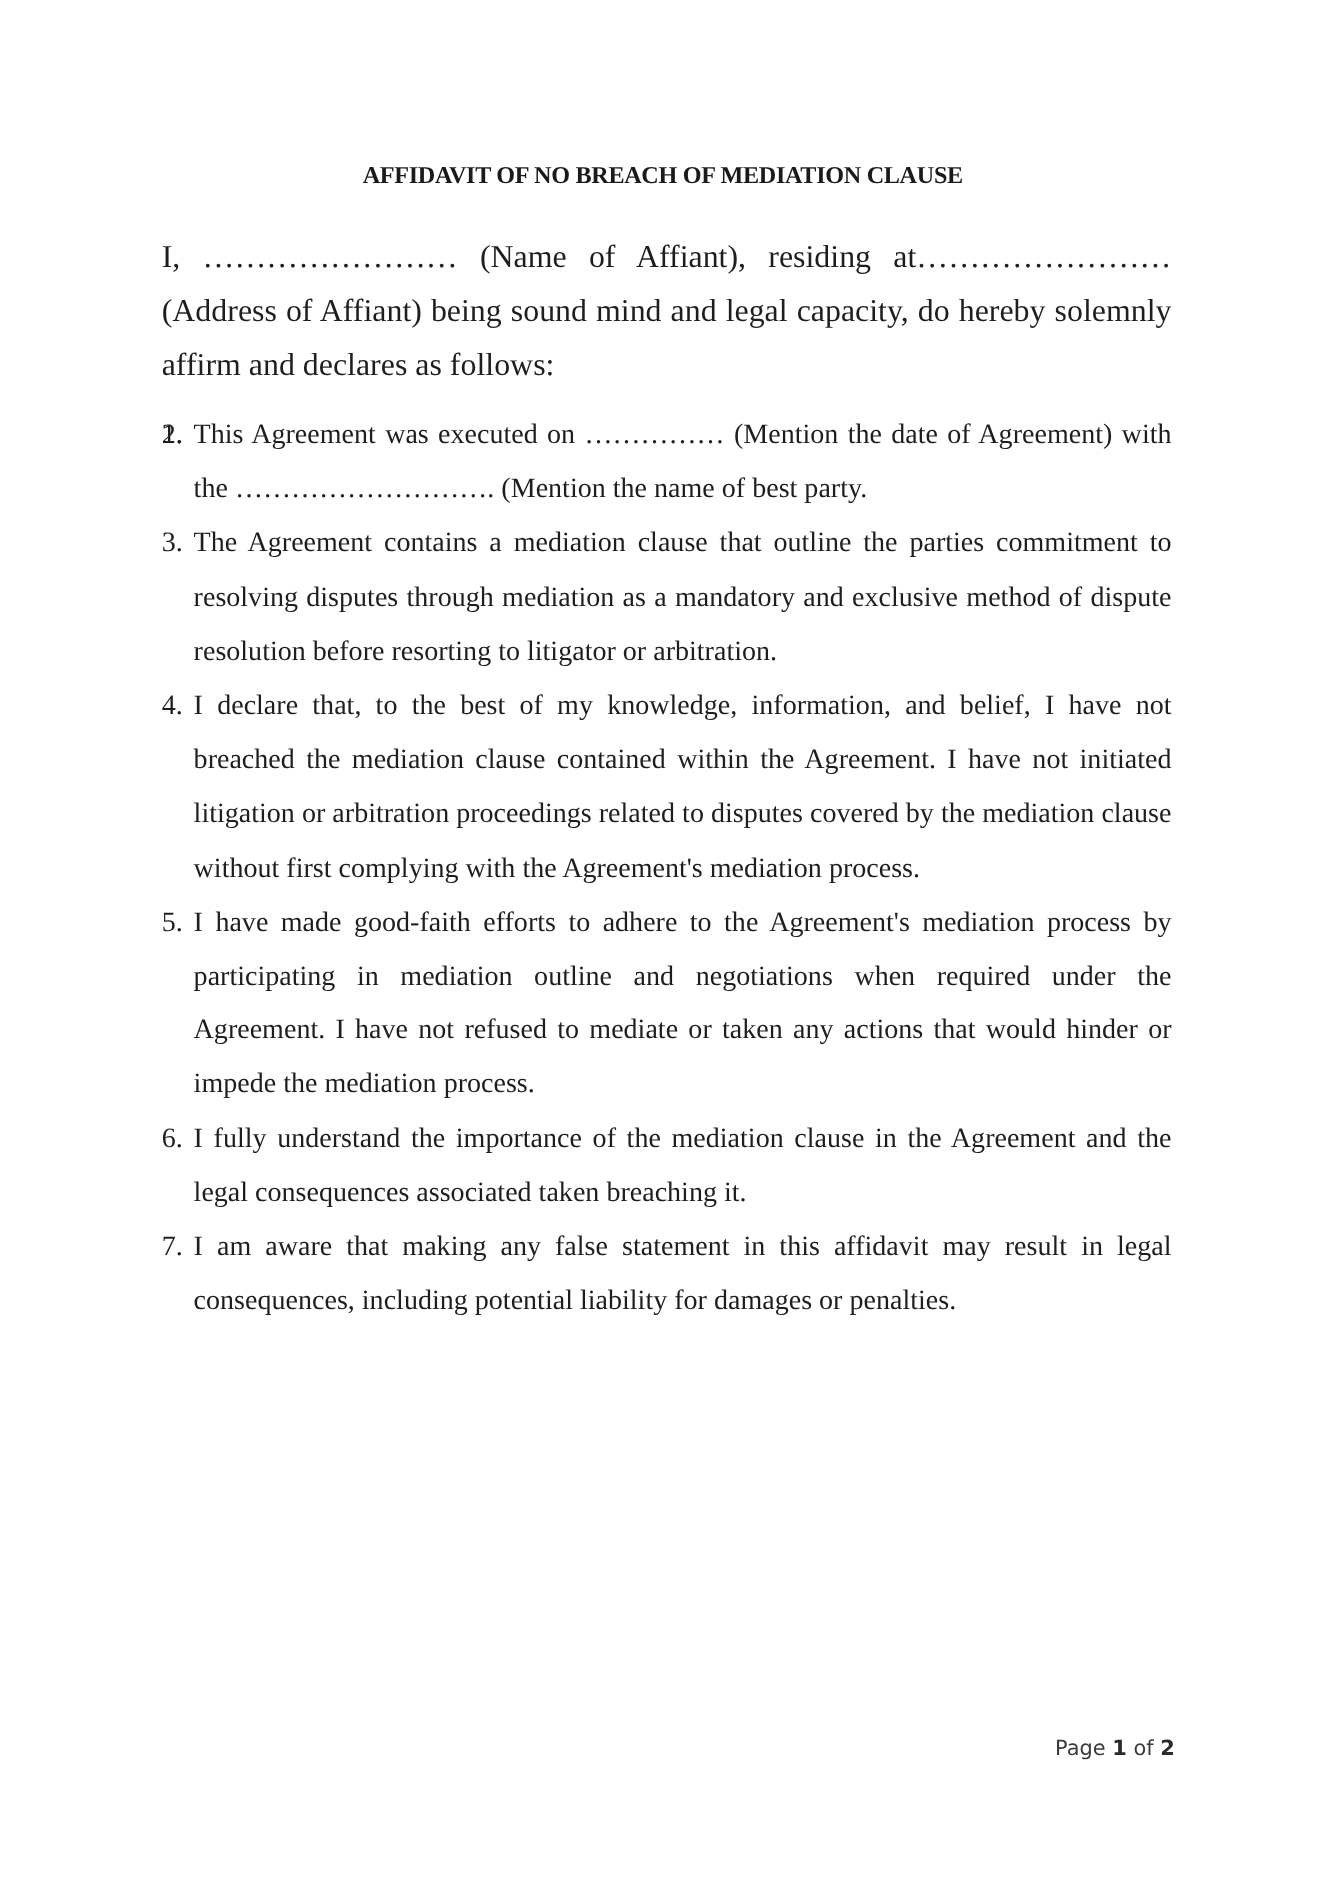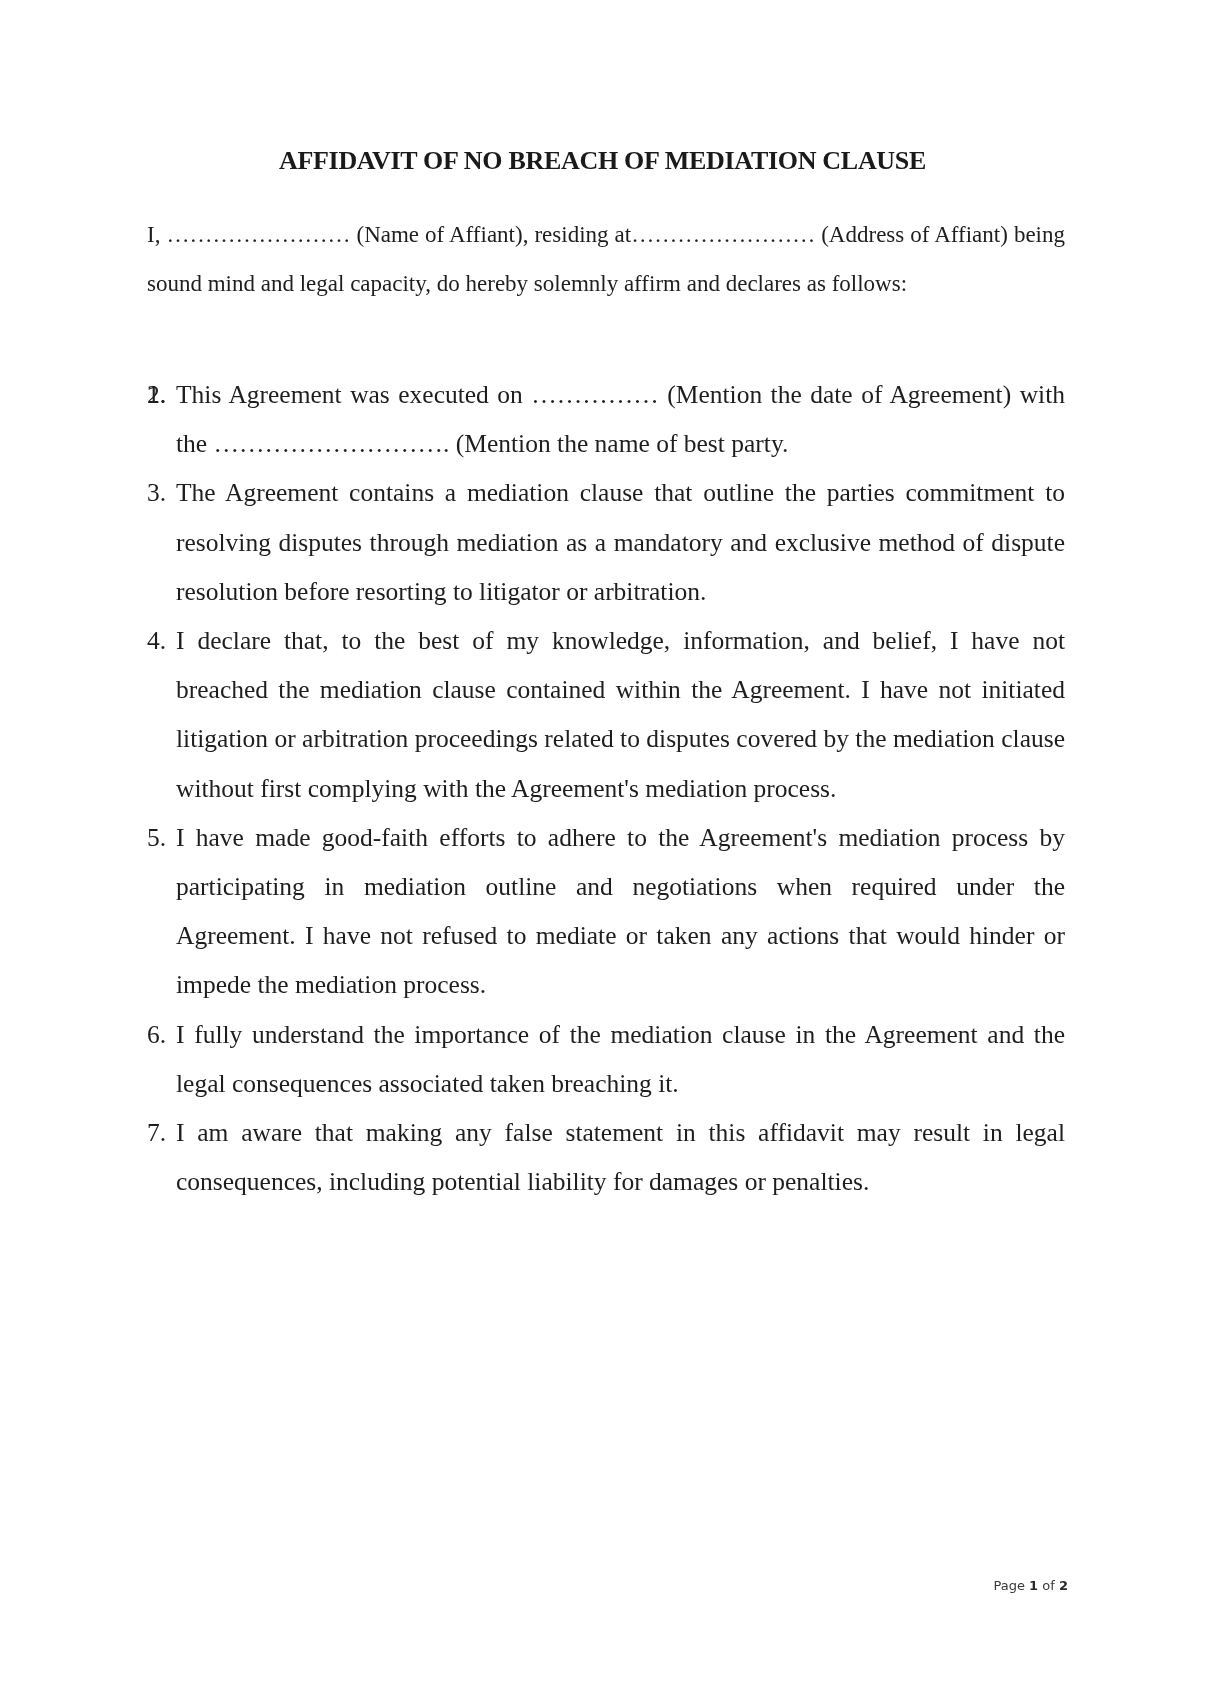--- a/index.html
+++ b/index.html
@@ -22,30 +22,30 @@
     height: 1706px;
     background: #ffffff;
   }
   .title {
     position: absolute;
     left: 0;
     width: 1205px;
     top: 146px;
     text-align: center;
     font-weight: bold;
-    font-size: 26px;
+    font-size: 22px;
     letter-spacing: -0.3px;
     color: #1a1a1a;
   }
   .intro {
     position: absolute;
     left: 147px;
     width: 918px;
     top: 210px;
-    font-size: 23px;
+    font-size: 29px;
     line-height: 49px;
     text-align: justify;
   }
   .list {
     position: absolute;
     left: 147px;
     width: 918px;
     top: 370px;
     margin: 0;
     padding: 0;
@@ -61,21 +61,21 @@
   .list li .num {
     position: absolute;
     left: 0;
     top: 0;
   }
   .footer {
     position: absolute;
     right: 137px;
     top: 1578px;
     font-family: "DejaVu Sans", "Liberation Sans", sans-serif;
-    font-size: 13px;
+    font-size: 19px;
     color: #3a3a3a;
   }
   .footer b { color: #2a2a2a; }
 </style>
 </head>
 <body>
 
 <div class="page">
 
   <div class="title">AFFIDAVIT OF NO BREACH OF MEDIATION CLAUSE</div>

